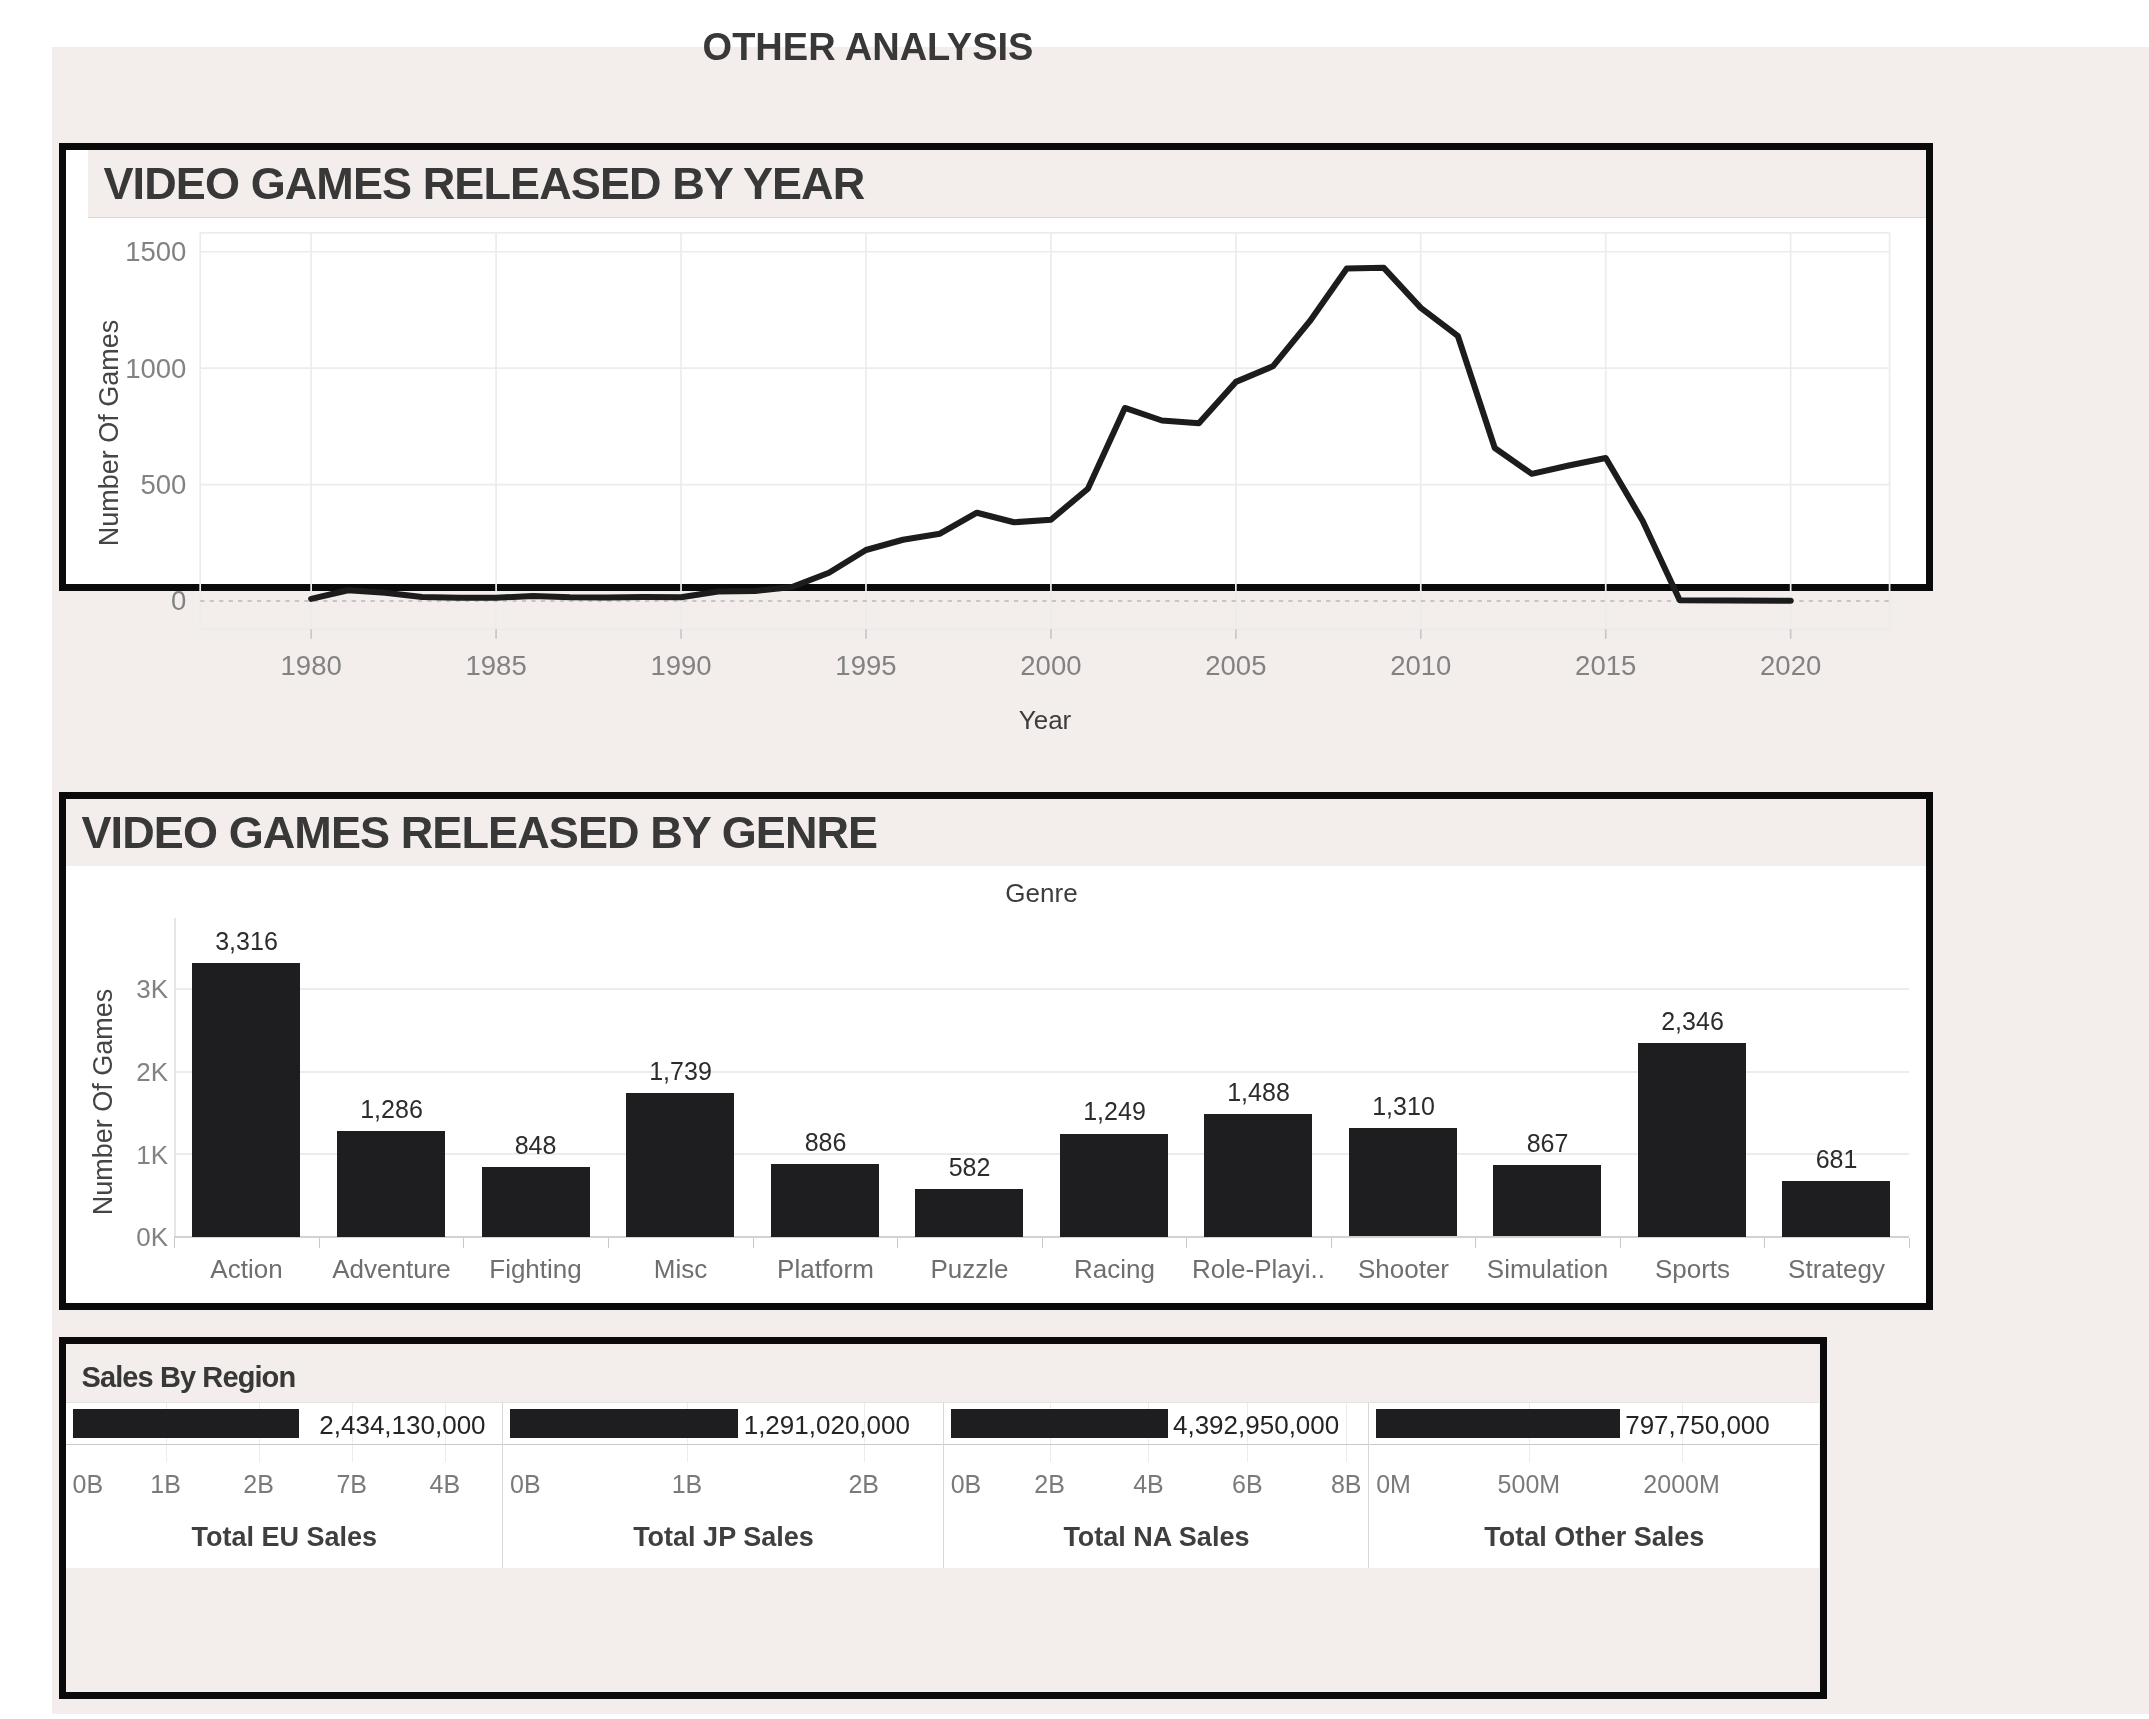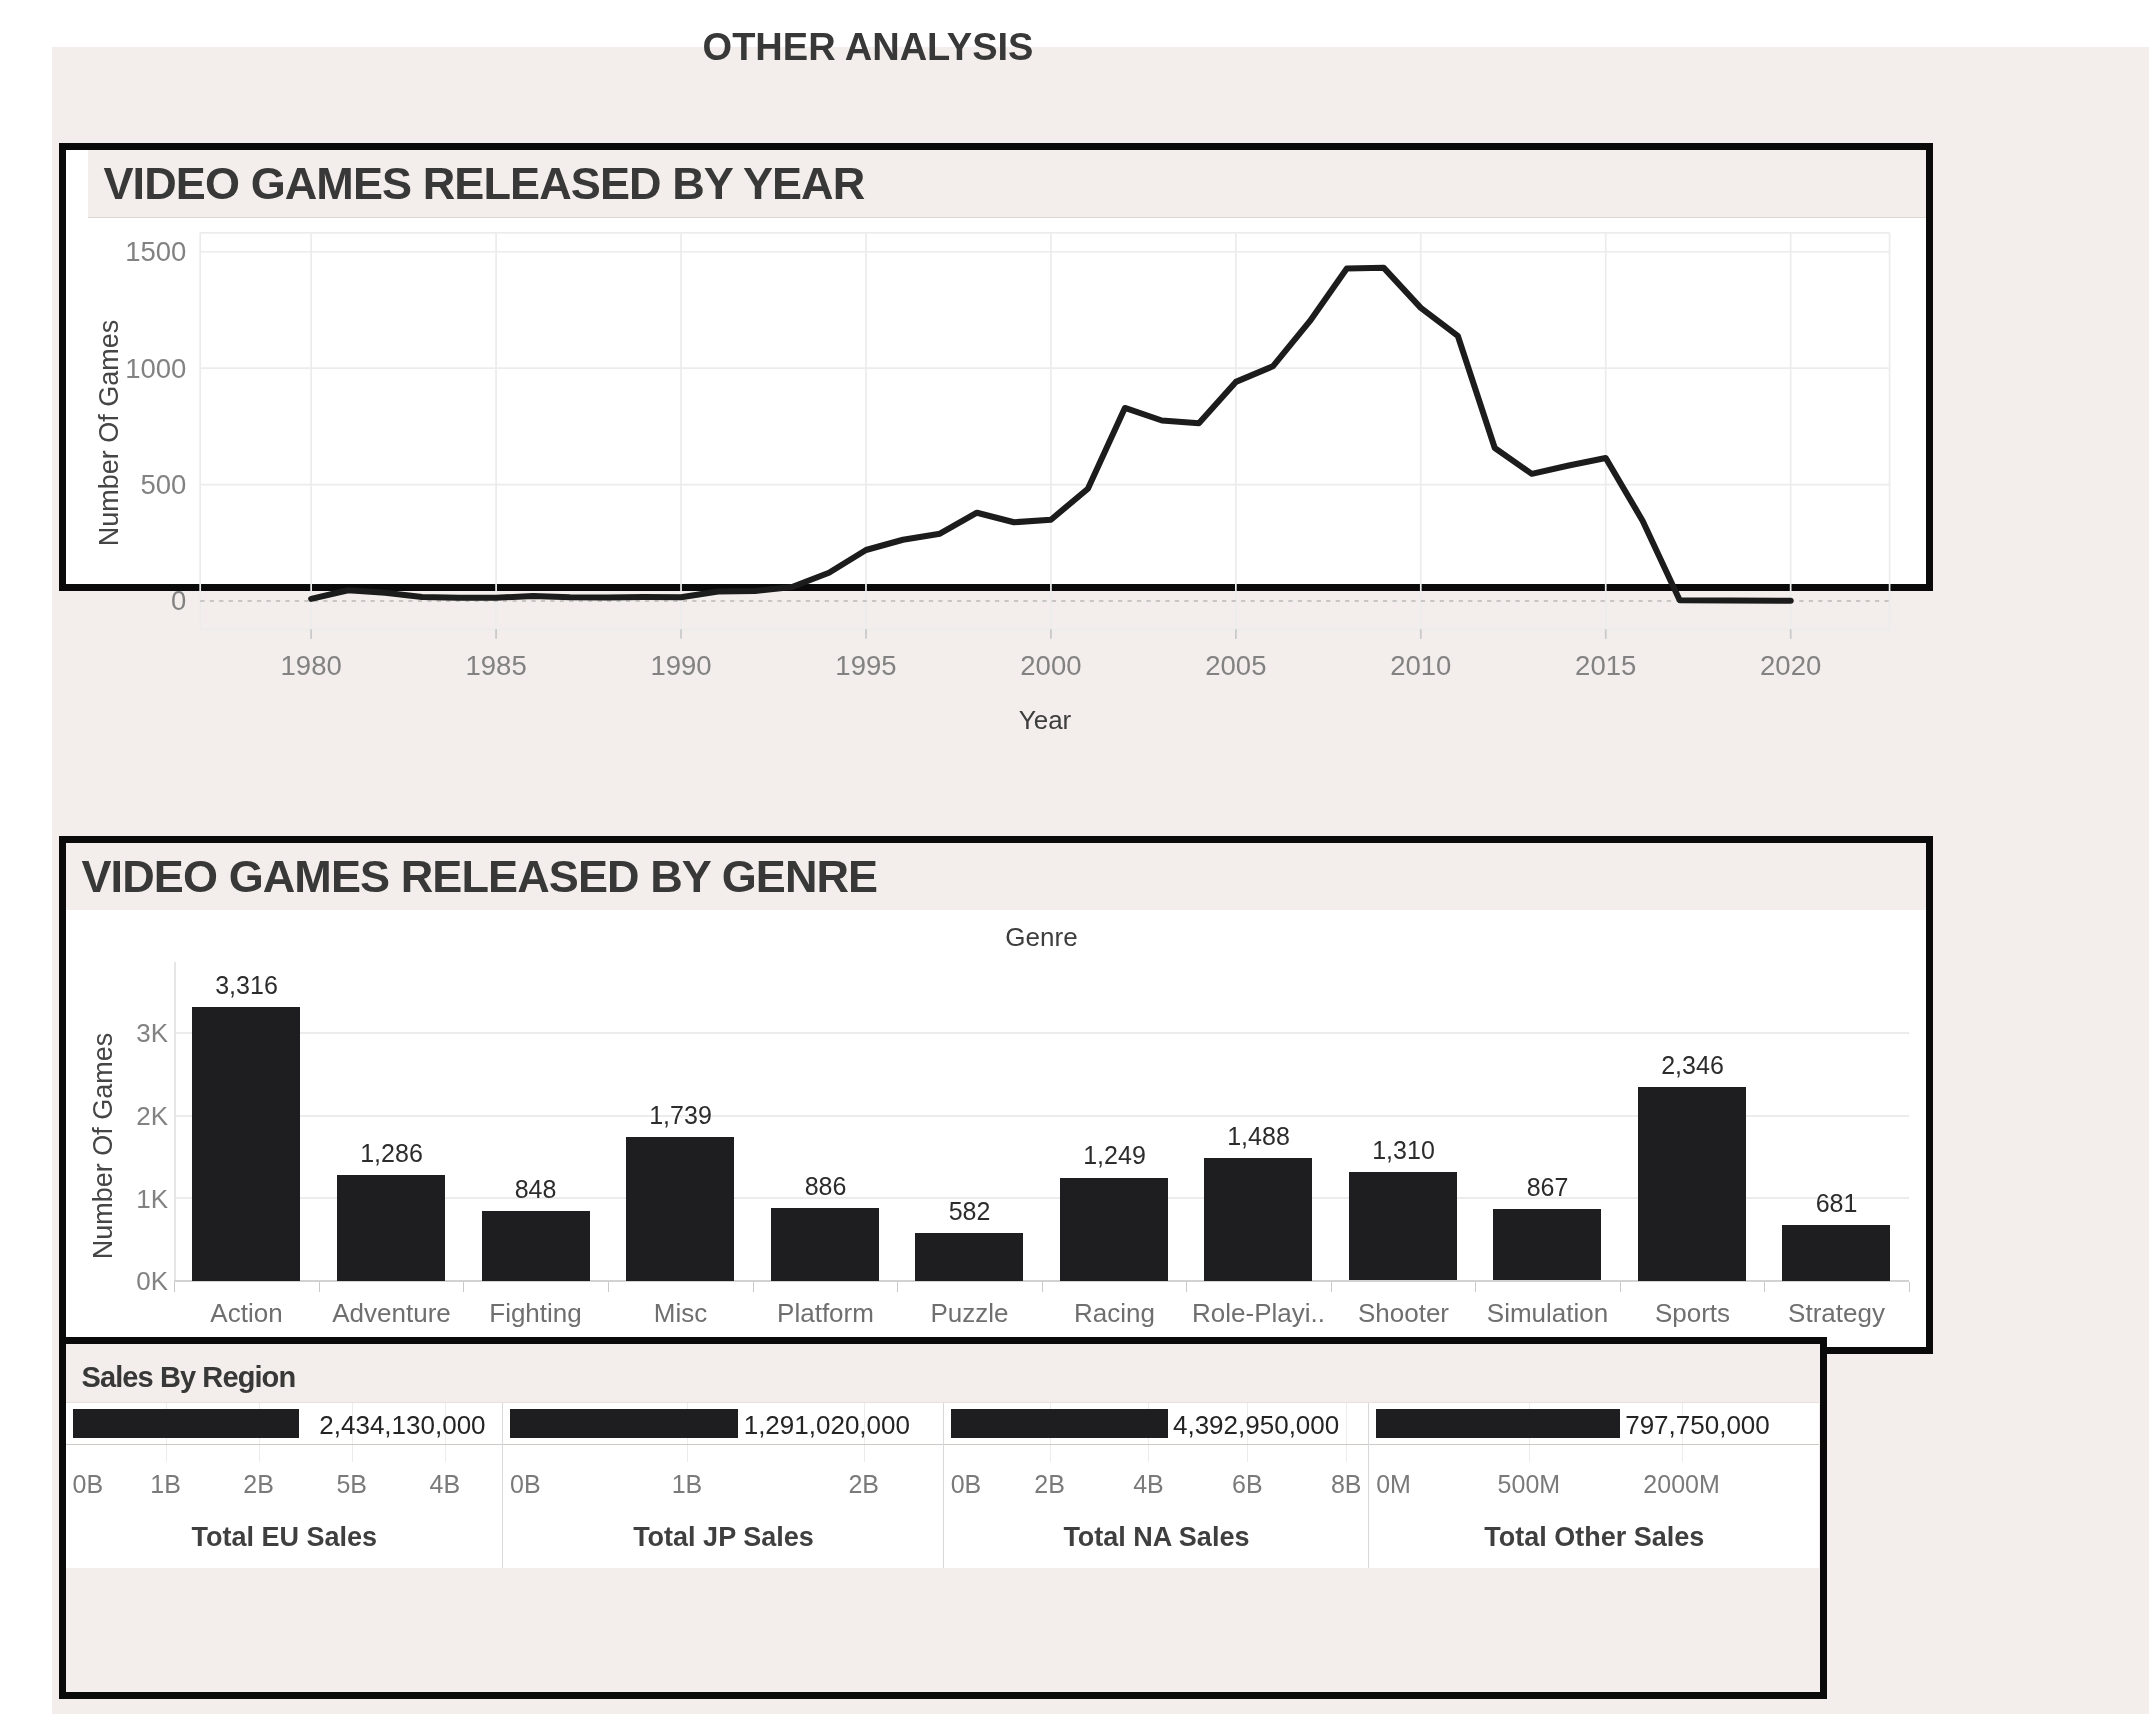--- a/index.html
+++ b/index.html
@@ -17,21 +17,21 @@
   .panel{position:absolute;background:#ffffff;border:7.7px solid #0a0a0a;box-sizing:border-box;}
   .panel-header{
     background:#f3eeeb;border-bottom:0.9px solid #ddd6d1;
     padding:10.3px 0 8.6px 15.5px;box-sizing:border-box;
   }
   .panel-title{
     font-size:45px;font-weight:bold;color:#383838;letter-spacing:-0.9px;
     white-space:nowrap;line-height:48px;
   }
   #panel-year{left:59px;top:143px;width:1874px;height:448px;padding-left:22px;}
-  #panel-genre{left:59px;top:836px;width:1874px;height:518px;}
+  #panel-genre{left:59px;top:792px;width:1874px;height:518px;}
   #panel-sales{left:59px;top:1337px;width:1768px;height:362px;background:#f3eeeb;}
   .chart-area{position:absolute;left:0;right:0;bottom:0;background:#fff;}
   #year-area{top:68px;}
   #genre-area{top:67px;}
   svg text{font-family:"Liberation Sans","DejaVu Sans",sans-serif;}
   .v-label{
     position:absolute;width:361px;height:34px;text-align:center;
     transform:rotate(-90deg);font-size:27px;color:#454545;line-height:34px;
   }
   .axis-title{position:absolute;text-align:center;font-size:26px;color:#3d3d3d;}
@@ -201,21 +201,21 @@
           <div class="s-grid" style="left: 44.1407%;"></div>
           <div class="s-grid" style="left: 65.461%;"></div>
           <div class="s-grid" style="left: 86.7814%;"></div>
           <div class="s-barcell">
             <div class="s-bar" style="left: 1.5%; width: 51.8965%; background: rgb(30, 30, 32);"></div>
             <div class="s-val" style="left: 54.5965%; margin-left: 15px;">2,434,130,000</div>
           </div>
           <div class="s-tick" style="left: 1.5%;">0B</div>
           <div class="s-tick" style="left: 22.8203%; transform: translateX(-50%);">1B</div>
           <div class="s-tick" style="left: 44.1407%; transform: translateX(-50%);">2B</div>
-          <div class="s-tick" style="left: 65.461%; transform: translateX(-50%);">5B</div>
+          <div class="s-tick" style="left: 65.461%; transform: translateX(-50%);">7B</div>
           <div class="s-tick" style="left: 86.7814%; transform: translateX(-50%);">4B</div>
           <div class="s-title">Total EU Sales</div>
         </div>
         <div class="sales-sub" style="flex: 0 0 25.15%;">
           <div class="s-grid" style="left: 41.7041%;"></div>
           <div class="s-grid" style="left: 81.9082%;"></div>
           <div class="s-barcell">
             <div class="s-bar" style="left: 1.5%; width: 51.9043%; background: rgb(30, 30, 32);"></div>
             <div class="s-val" style="left: 54.6043%;">1,291,020,000</div>
           </div>

